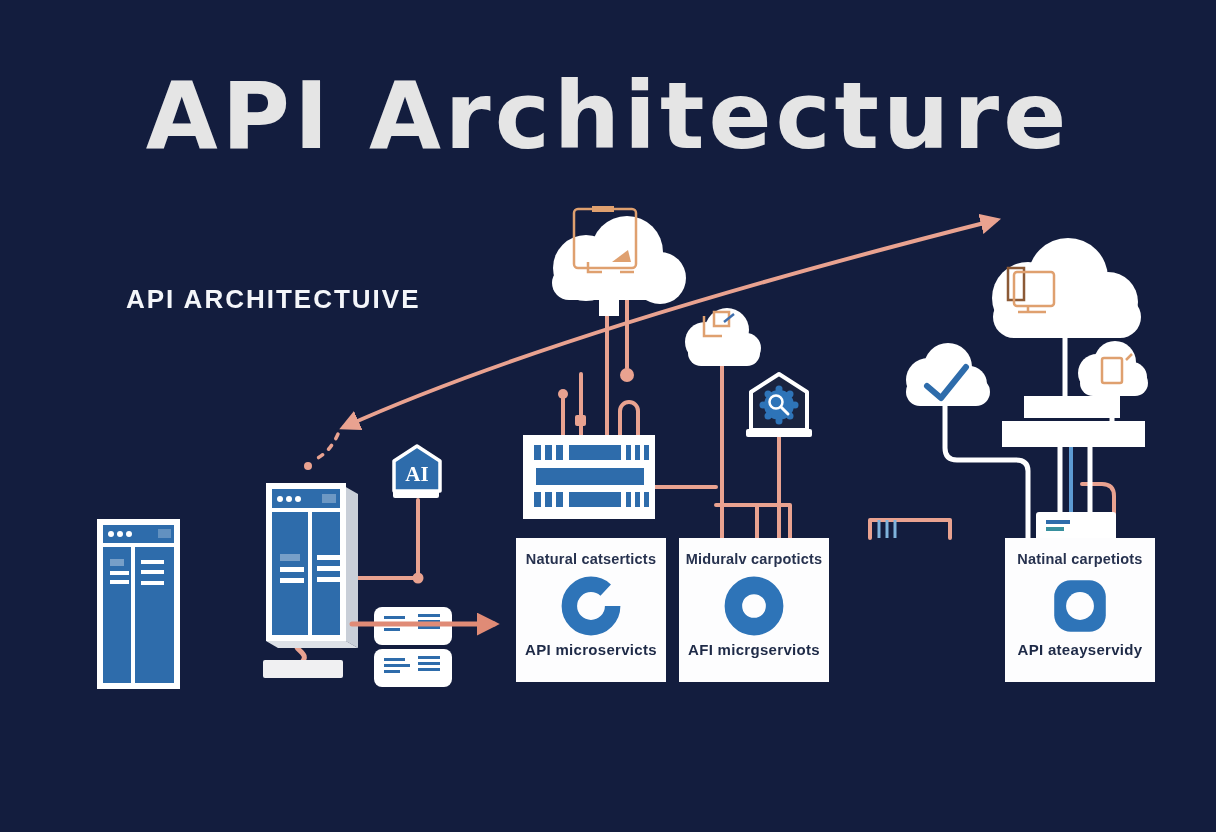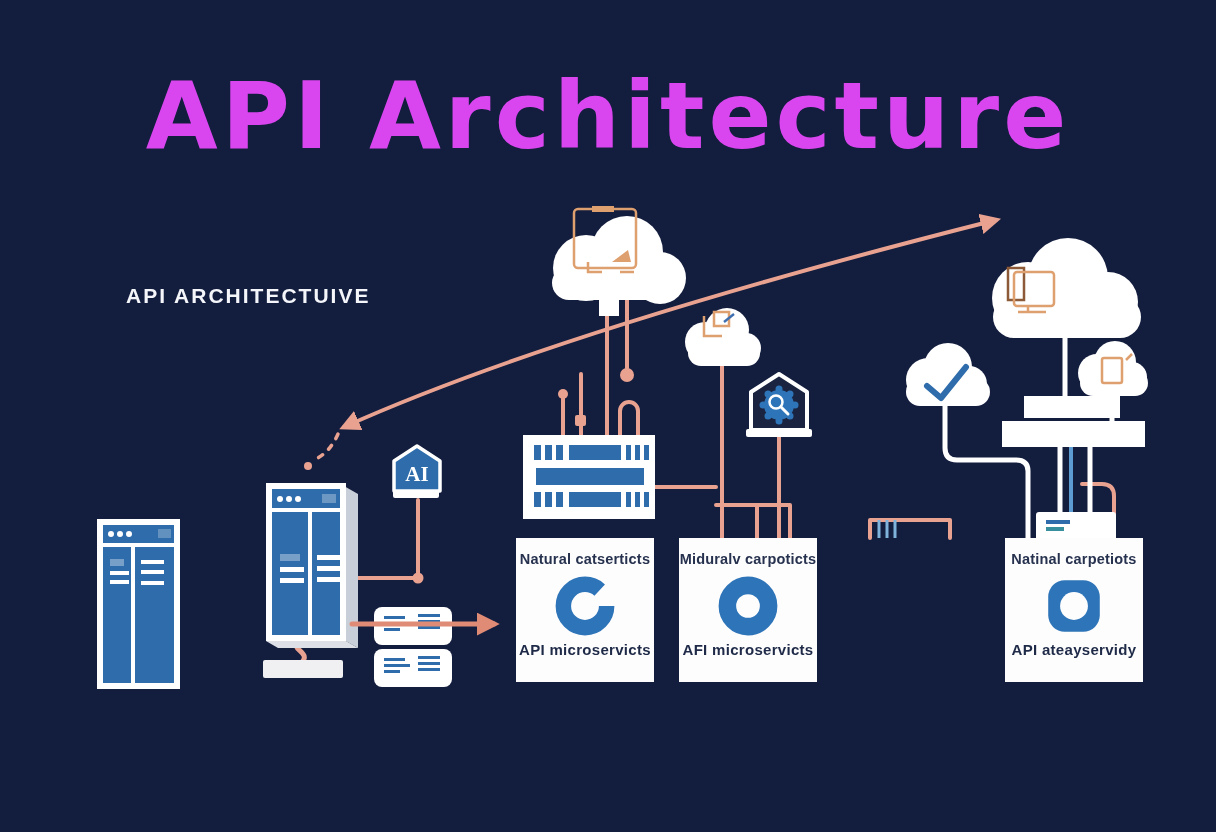--- a/index.html
+++ b/index.html
@@ -11,30 +11,30 @@
     font-family:"Liberation Sans", sans-serif;
   }
   #diagram-svg{position:absolute;left:0;top:0;}
   .page-title{
     position:absolute;left:0;right:0;top:62px;
     text-align:center;
     font-family:"DejaVu Sans", sans-serif;
     font-weight:700;
     font-size:93px;
     letter-spacing:4px;
-    color:#d946ef;
+    color:#e5e5e5;
     white-space:nowrap;
   }
   .page-subtitle{
     position:absolute;left:126px;top:284px;
-    font-weight:700;font-size:21px;letter-spacing:2px;
+    font-weight:700;font-size:26px;letter-spacing:2px;
     color:#f4f6fa;
   }
   .service-card{
-    position:absolute;top:538px;width:138px;height:144px;
+    position:absolute;top:538px;width:150px;height:144px;
     background:#fdfdfe;
     display:flex;flex-direction:column;align-items:center;
     box-sizing:border-box;
     padding-top:13px;
   }
   .card-title{
     font-size:14.5px;font-weight:700;color:#27324f;
     letter-spacing:0.2px;white-space:nowrap;
   }
   .card-icon{margin-top:6px;margin-bottom:2px;}
@@ -282,21 +282,21 @@
       <circle cx="32" cy="32" r="21" fill="none" stroke="#2e74b8" stroke-width="15" stroke-dasharray="113.9 18"></circle>
     </svg>
     <div class="card-caption">API microservicts</div>
   </div>
 
   <div class="service-card c2">
     <div class="card-title">Miduralv carpoticts</div>
     <svg class="card-icon" width="66" height="66" viewBox="0 0 64 64">
       <circle cx="32" cy="32" r="20" fill="none" stroke="#2e74b8" stroke-width="17"></circle>
     </svg>
-    <div class="card-caption">AFI microservicts</div>
+    <div class="card-caption">AFI micrgserviots</div>
   </div>
 
 
   <div class="service-card c4">
     <div class="card-title">Natinal carpetiots</div>
     <svg class="card-icon" width="66" height="66" viewBox="0 0 64 64">
       <rect x="7" y="7" width="50" height="50" rx="16" fill="#2e74b8"></rect>
       <circle cx="32" cy="32" r="13.5" fill="#fdfdfe"></circle>
     </svg>
     <div class="card-caption">API ateayservidy</div>

